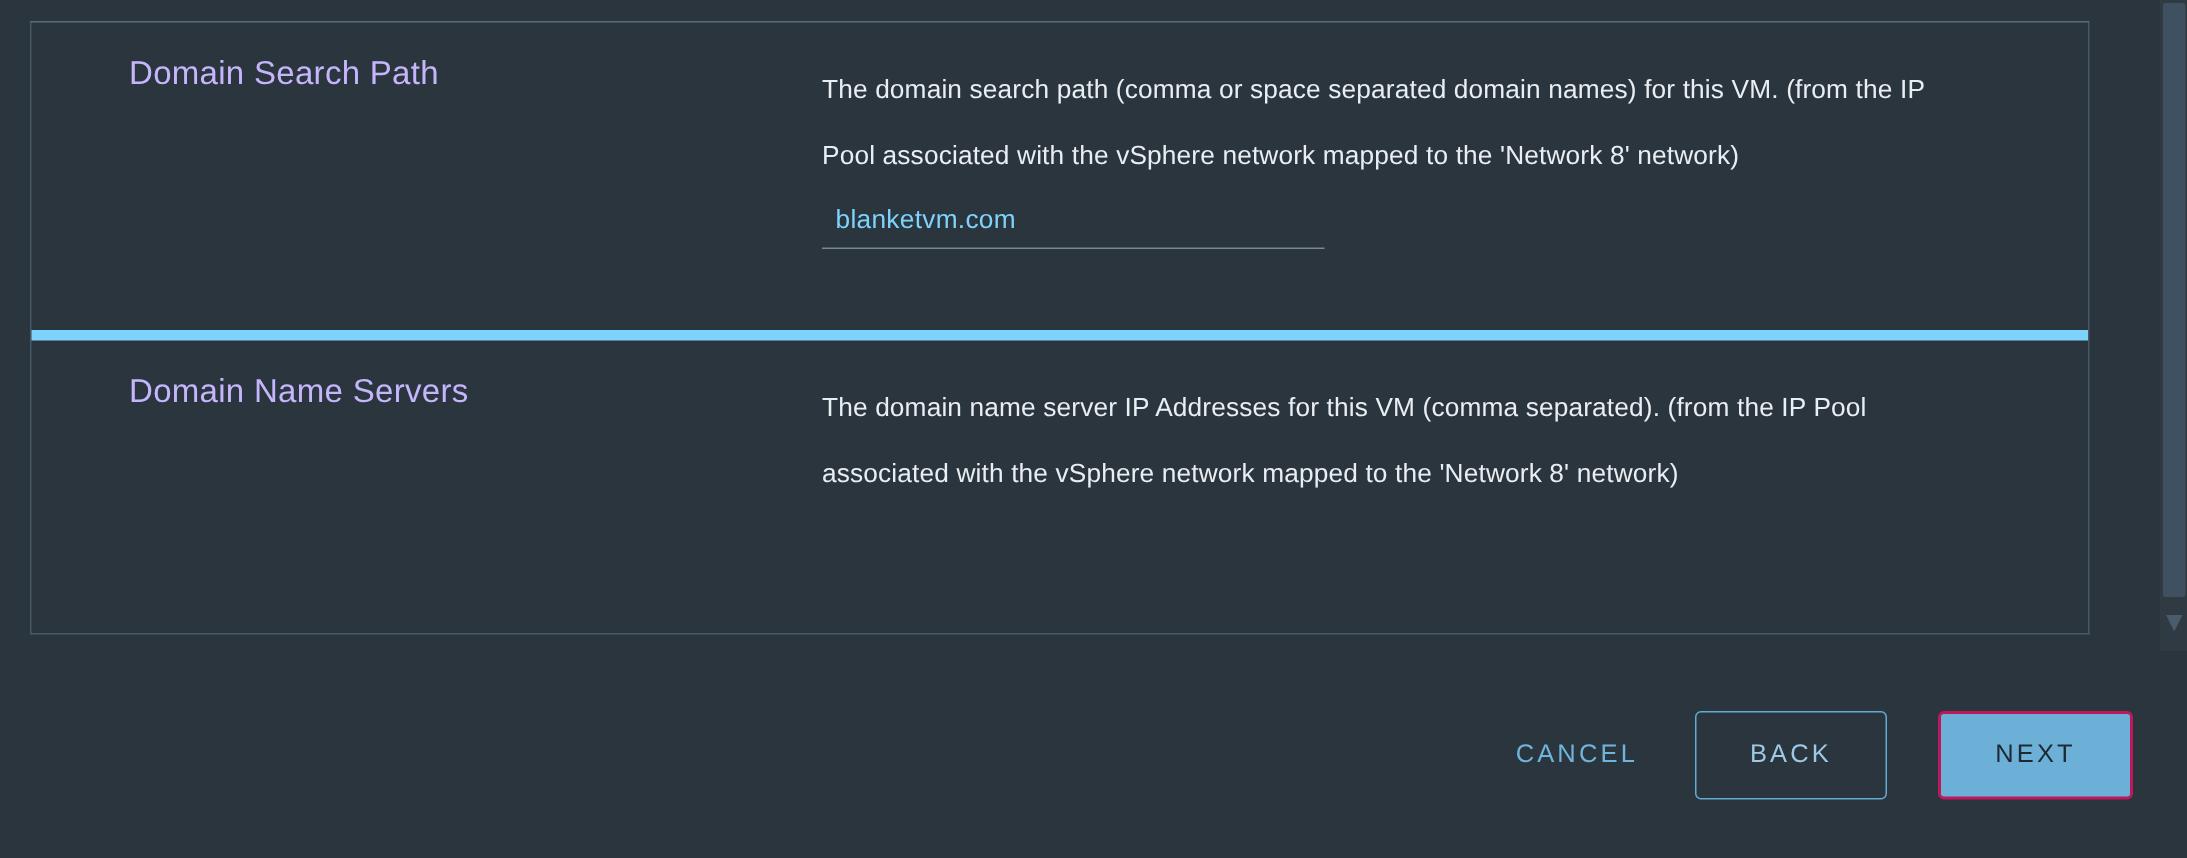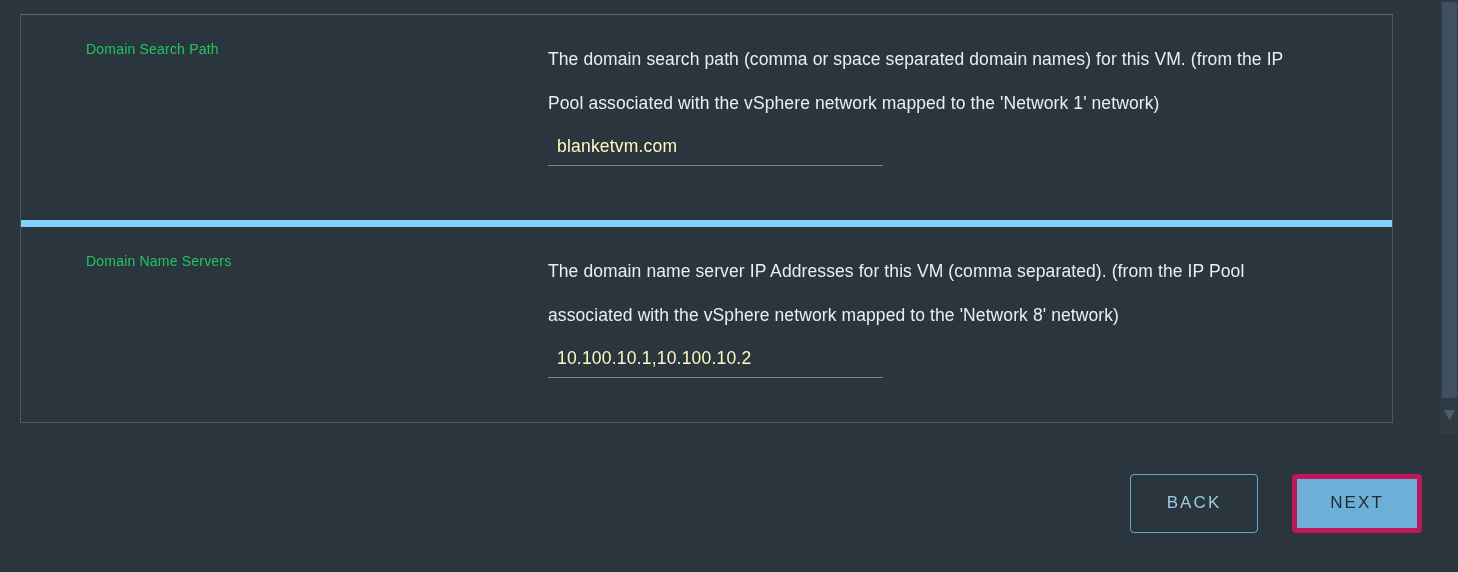--- a/index.html
+++ b/index.html
@@ -44,22 +44,22 @@
   }
   .prop-row.row-0 { height: 205px; }
   .prop-row.row-1 { height: 202px; border-top: 7px solid #7dd3fc; }
 
   .prop-label-cell {
     flex: 0 0 527px;
     box-sizing: border-box;
     padding: 22px 0 0 65px;
   }
   .prop-label {
-    color: #22c55e;
-    font-size: 14px;
+    color: #c4b5fd;
+    font-size: 22px;
     line-height: 24px;
     letter-spacing: 0.2px;
     white-space: nowrap;
   }
 
   .prop-value-cell {
     flex: 1 1 auto;
     box-sizing: border-box;
     padding: 22px 24px 0 0;
   }
@@ -77,21 +77,21 @@
     box-sizing: border-box;
     border-bottom: 1.5px solid #79888f;
     background: transparent;
   }
   .field-input {
     width: 100%;
     box-sizing: border-box;
     background: transparent;
     border: 0;
     outline: none;
-    color: #fef9c3;
+    color: #7dd3fc;
     font-family: "Liberation Sans", sans-serif;
     font-size: 17.5px;
     line-height: 26px;
     padding: 0 0 6px 9px;
     letter-spacing: 0.2px;
   }
 
   
   #footer {
     position: absolute;
@@ -126,21 +126,21 @@
     background: transparent;
     border: 1.5px solid #62abd6;
     border-radius: 4px;
     color: #9dc9e4;
     height: 59px;
     width: 128px;
     margin-right: 34px;
   }
   .btn-solid {
     background: #6cb0d8;
-    border: 5px solid #be185d;
+    border: 2px solid #be185d;
     border-radius: 4px;
     color: #1d2a33;
     height: 59px;
     width: 130px;
     margin-right: 8px;
   }
 
   
   #scrollbar {
     position: absolute;
@@ -181,42 +181,40 @@
 
 <div id="viewport">
 
   <div id="prop-table">
 
     <div class="prop-row row-0">
       <div class="prop-label-cell">
         <div class="prop-label">Domain Search Path</div>
       </div>
       <div class="prop-value-cell">
-        <div class="prop-desc">The domain search path (comma or space separated domain names) for this VM. (from the IP Pool associated with the vSphere network mapped to the 'Network 1' network)</div>
+        <div class="prop-desc">The domain search path (comma or space separated domain names) for this VM. (from the IP Pool associated with the vSphere network mapped to the 'Network 8' network)</div>
         <div class="field">
           <input class="field-input" type="text" value="blanketvm.com" style="">
         </div>
       </div>
     </div>
 
     <div class="prop-row row-1">
       <div class="prop-label-cell">
         <div class="prop-label">Domain Name Servers</div>
       </div>
       <div class="prop-value-cell">
         <div class="prop-desc">The domain name server IP Addresses for this VM (comma separated). (from the IP Pool associated with the vSphere network mapped to the 'Network 8' network)</div>
-        <div class="field">
-          <input class="field-input" type="text" value="10.100.10.1,10.100.10.2" style="">
-        </div>
       </div>
     </div>
 
   </div>
 
   <div id="footer">
+    <button class="btn btn-flat">CANCEL</button>
     <button class="btn btn-outline">BACK</button>
     <button class="btn btn-solid">NEXT</button>
   </div>
 
 </div>
 
 <div id="scrollbar">
   <div id="scroll-track">
     <div id="scroll-thumb"></div>
     <svg id="scroll-arrow-down" viewBox="0 0 15 28">

